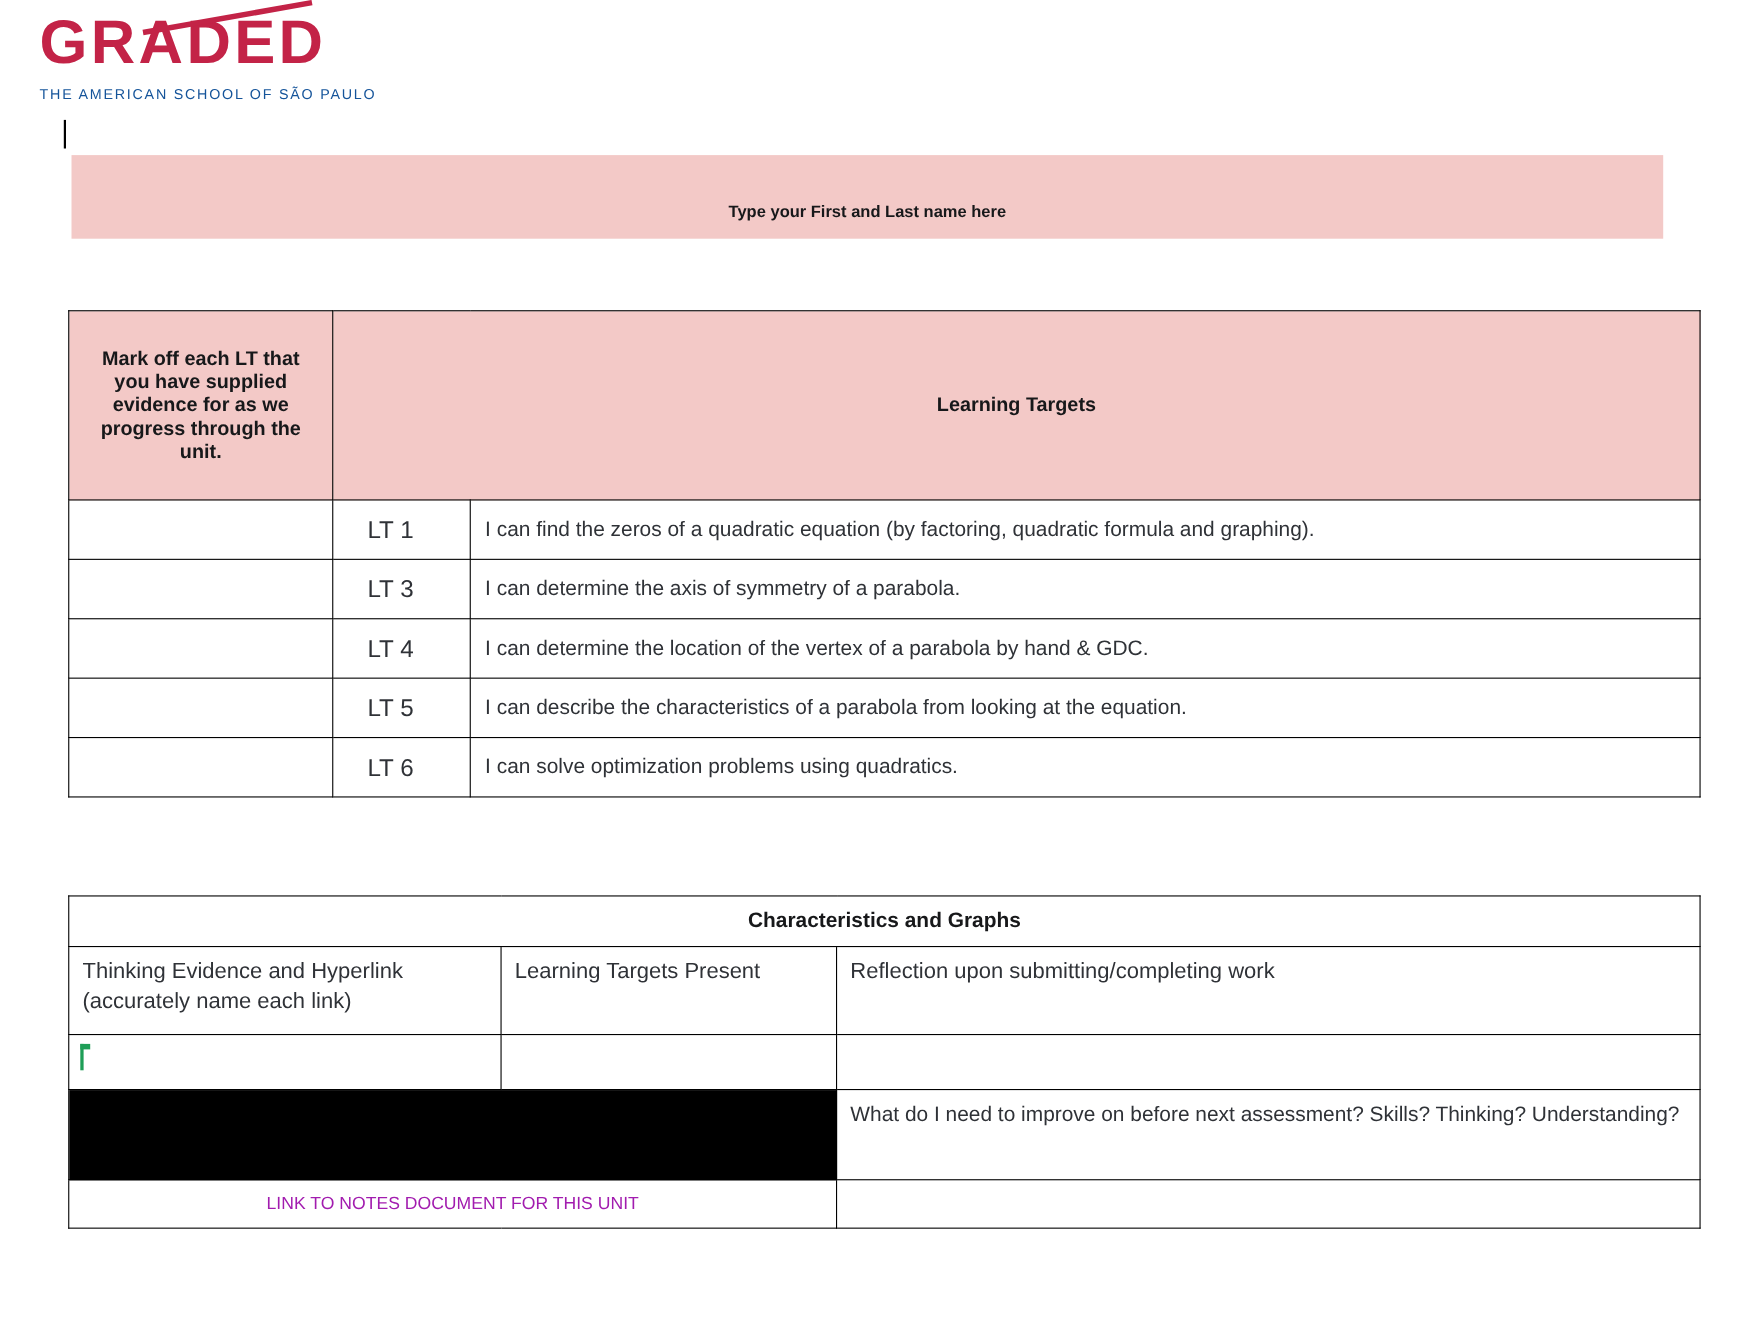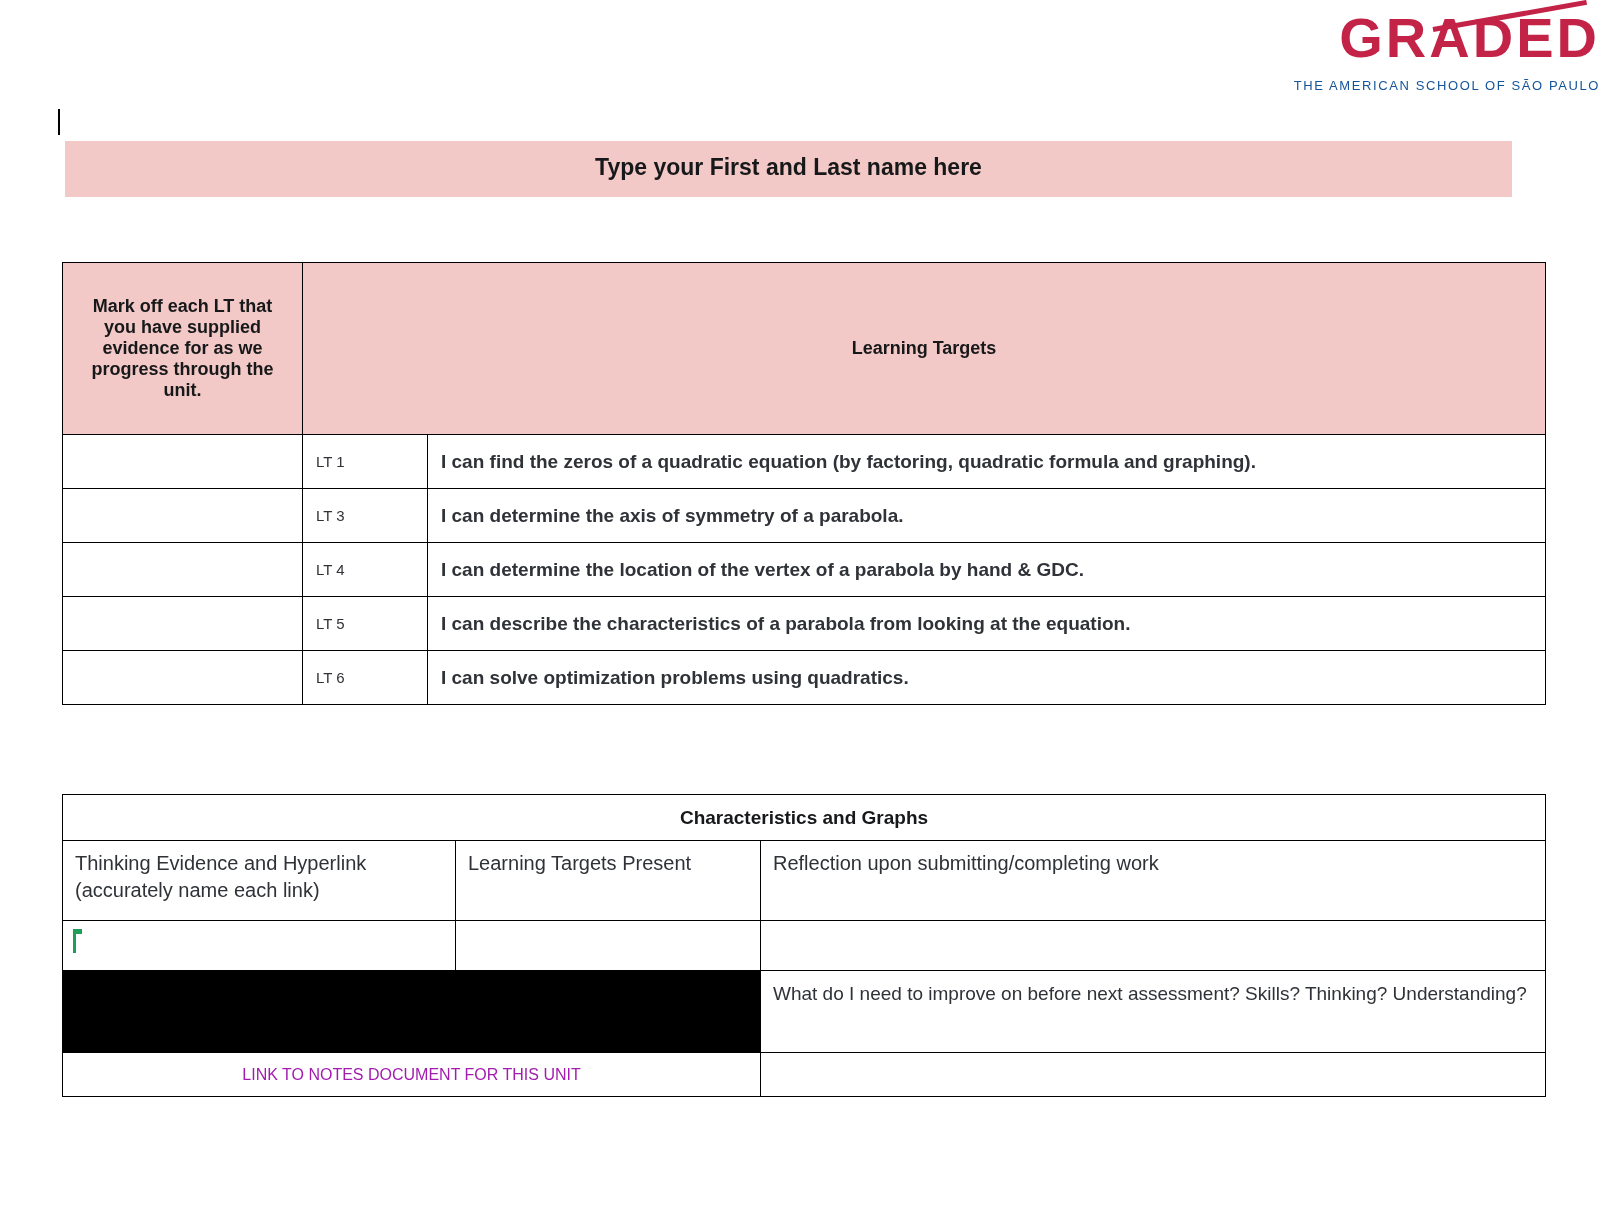--- a/index.html
+++ b/index.html
@@ -10,21 +10,21 @@
   body {
     width: 1600px;
     height: 1209px;
     position: relative;
     font-family: "Liberation Sans", "DejaVu Sans", sans-serif;
     color: #2f3237;
     overflow: hidden;
   }
 
   
-  .logo-block { text-align: right; padding-top: 10px; padding-left: 36px; }
+  .logo-block { text-align: left; padding-top: 10px; padding-left: 36px; }
   .logo-title-wrap { position: relative; display: inline-block; }
   .logo-title {
     font-size: 56px;
     font-weight: 800;
     color: #c32347;
     letter-spacing: 3px;
     line-height: 1;
   }
   .logo-swoosh {
     position: absolute;
@@ -56,41 +56,41 @@
 
   
   .banner {
     margin: 6px 0 0 65px;
     width: 1447px;
     background: #f3c9c7;
     text-align: center;
     padding: 13px 0 16px;
     box-sizing: border-box;
   }
-  .banner-line1 { font-size: 23px; font-weight: 700; color: #17181a; }
+  .banner-line1 { font-size: 15px; font-weight: 700; color: #17181a; margin-top: 30px; }
   .banner-line2 { font-size: 19px; margin-top: 6px; color: #2f3237; }
 
   
   table { border-collapse: collapse; table-layout: fixed; }
   td, th { border: 1px solid #000; box-sizing: border-box; }
 
   
   .lt-table { margin: 65px 0 0 62px; width: 1483px; }
   .lt-table thead tr { height: 172px; }
   .lt-table th {
     background: #f3c9c7;
     font-size: 18px;
     font-weight: 700;
     color: #17181a;
   }
   .lt-head-left { padding: 10px 16px; text-align: center; }
   .lt-head-right { text-align: center; }
   .lt-row { height: 54px; background: #fff; }
-  .lt-id-cell   { padding-left: 13px; font-size: 15px; vertical-align: middle; }
-  .lt-text-cell { padding-left: 13px; font-size: 19px; vertical-align: middle; font-weight: bold; }
+  .lt-id-cell   { padding-left: 31px; font-size: 22px; vertical-align: middle; }
+  .lt-text-cell { padding-left: 13px; font-size: 19px; vertical-align: middle; }
 
   
   .cg-table { margin: 89px 0 0 62px; width: 1483px; }
   .cg-title-row { height: 46px; }
   .cg-title {
     text-align: center;
     font-size: 19px;
     font-weight: 700;
     color: #17181a;
     vertical-align: middle;

